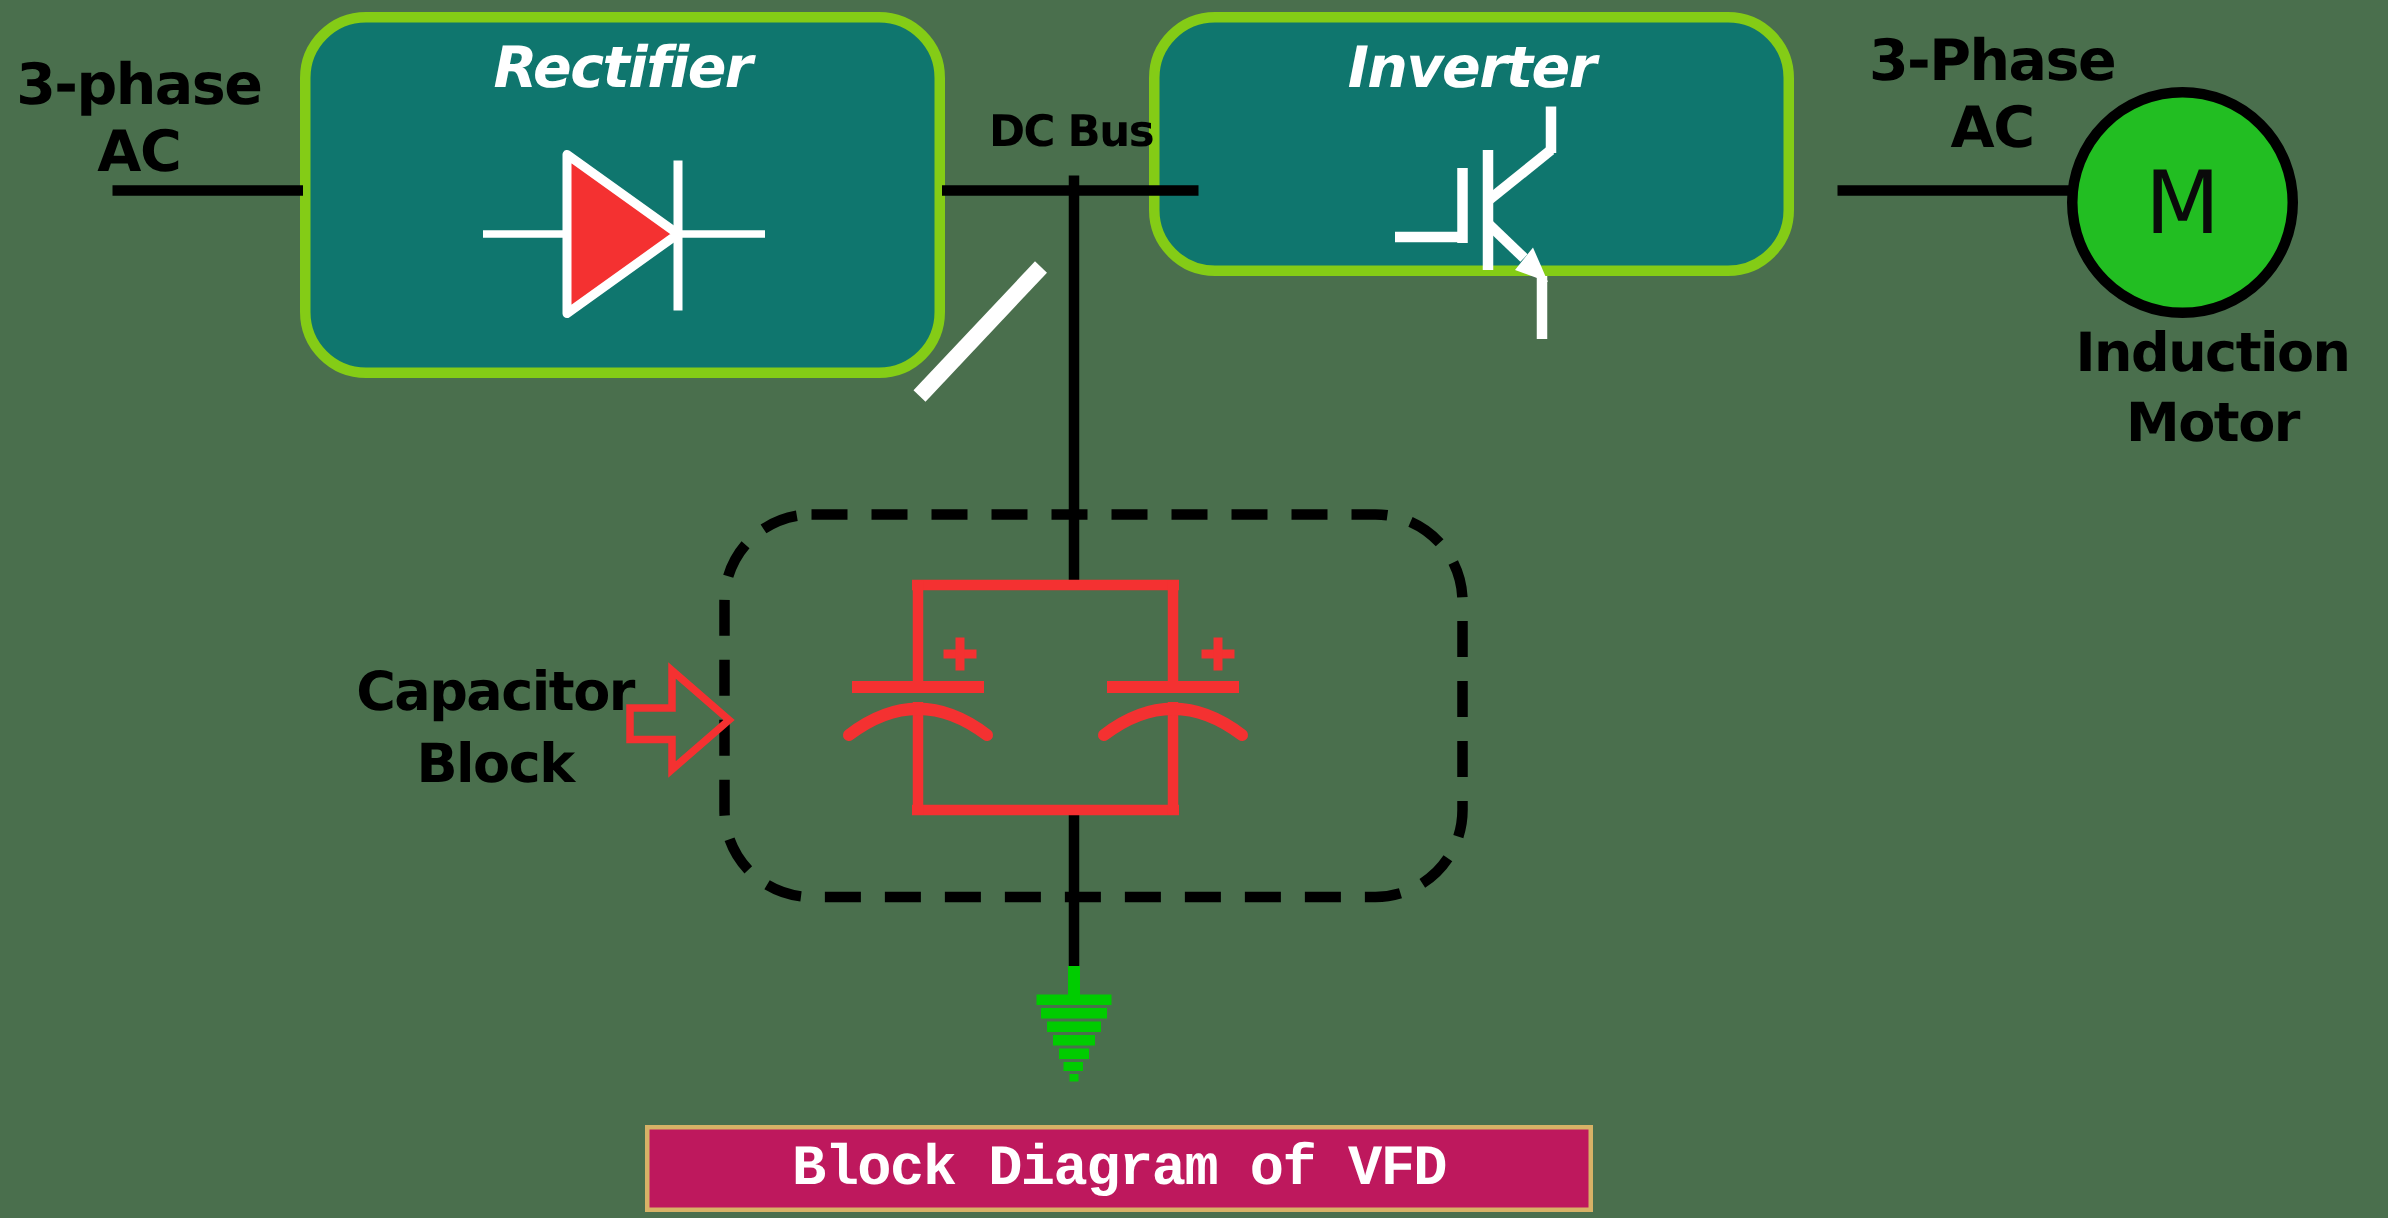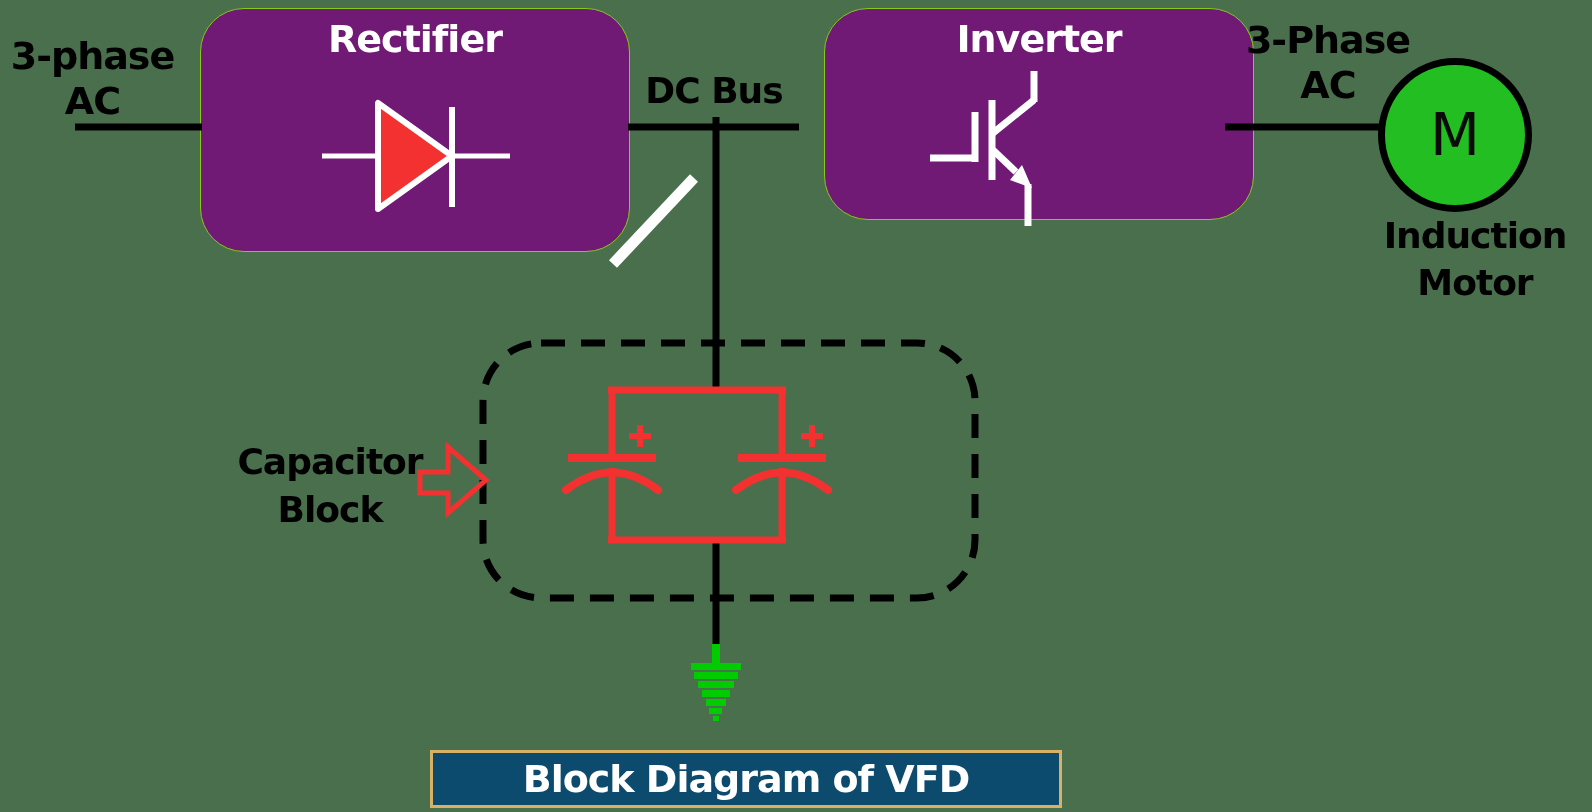--- a/index.html
+++ b/index.html
@@ -6,25 +6,26 @@
   .canvas{
     position:relative;
     width:1592px;height:812px;
     background:#4A6F4D;
     overflow:hidden;
     font-family:"DejaVu Sans","Liberation Sans",sans-serif;
   }
   .layer{position:absolute;left:0;top:0;}
   .block{
     position:absolute;
-    background:#701a75;
-    border:1px solid #84cc16;
+    background:#0f766e;
+    border:7px solid #84cc16;
     border-radius:44px;
     box-sizing:border-box;
     z-index:1;
+    font-style:italic;
   }
   .block .block-title{
     text-align:center;
     margin-top:8px;
     font-size:38px;
     font-weight:bold;
     color:#fff;
     letter-spacing:-1px;
   }
   .txt{
@@ -48,41 +49,42 @@
   }
   .motor-letter{
     font-size:58px;
     font-weight:400;
     color:#0a0a0a;
   }
   .title-bar{
     position:absolute;
     left:430px;top:750px;
     width:632px;height:58px;
-    background:#0c4a6e;
+    background:#be185d;
     border:3px solid #D7B266;
     box-sizing:border-box;
     display:flex;align-items:center;justify-content:center;
     z-index:3;
+    font-family:Liberation Mono, monospace;
   }
   .title-bar span{
     color:#fff;font-size:38px;font-weight:bold;letter-spacing:-1px;
   }
   svg{z-index:2;}
 </style>
 </head>
 <body>
 
 <div class="canvas">
 
   <div class="block" style="left:200px;top:8px;width:430px;height:244px;">
     <div class="block-title">Rectifier</div>
   </div>
 
-  <div class="block" style="left:824px;top:8px;width:430px;height:212px;">
+  <div class="block" style="left:766px;top:8px;width:430px;height:176px;">
     <div class="block-title">Inverter</div>
   </div>
 
   <div class="motor">
     <span class="motor-letter">M</span>
   </div>
 
   <svg class="layer" width="1592" height="812" viewBox="0 0 1592 812">
 
     <g stroke="#000000" stroke-width="7">
@@ -147,21 +149,21 @@
       <rect x="709" y="708" width="13" height="6"></rect>
       <rect x="713" y="716" width="6" height="5"></rect>
     </g>
   </svg>
 
   <div class="txt" style="left:0;top:34px;width:185px;font-size:38px;line-height:45px;">
     <span style="display:block">3-phase</span>
     <span style="display:block">AC</span>
   </div>
 
-  <div class="txt" style="left:628px;top:70px;width:172px;font-size:36px;">DC Bus</div>
+  <div class="txt" style="left:628px;top:70px;width:172px;font-size:29px;">DC Bus</div>
 
   <div class="txt" style="left:1238px;top:18px;width:180px;font-size:38px;line-height:45px;">
     <span style="display:block">3-Phase</span>
     <span style="display:block">AC</span>
   </div>
 
   <div class="txt" style="left:228px;top:438px;width:204px;font-size:36px;line-height:48px;text-align:center;">
     <span style="display:block">Capacitor</span>
     <span style="display:block">Block</span>
   </div>

